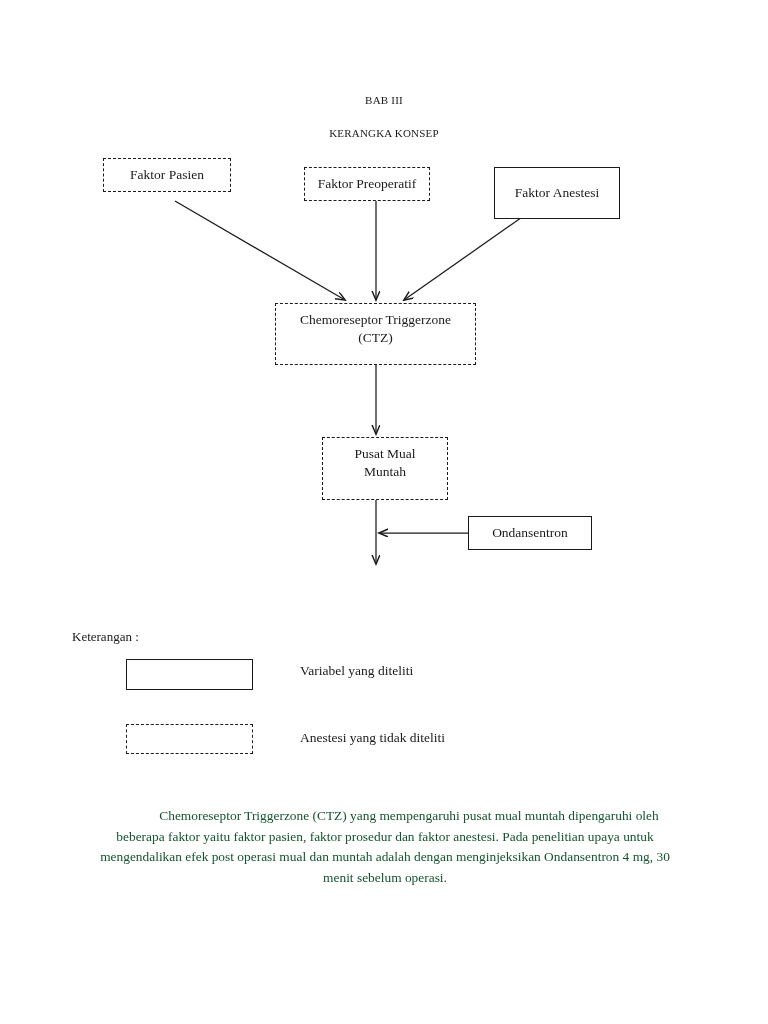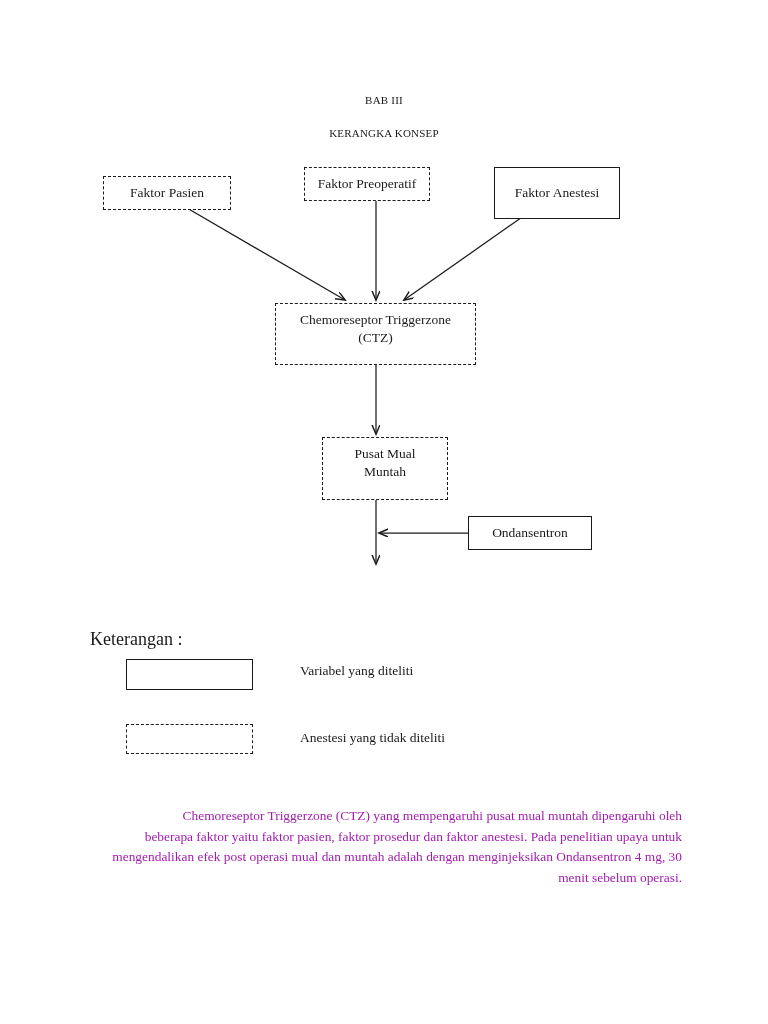--- a/index.html
+++ b/index.html
@@ -48,44 +48,44 @@
     color: #1a1a1a;
   }
   .node.solid  { border: 1.3px solid #1a1a1a; }
   .node.dashed { border: 1.3px dashed #1a1a1a; }
   .node.center-v { align-items: center; }
   .node.top-v    { align-items: flex-start; padding-top: 7px; }
 
   .node-label { display: block; }
 
   
-  #node-faktor-pasien      { left: 103px; top: 176px;  width: 128px; height: 34px; }
+  #node-faktor-pasien      { left: 103px; top: 158px;  width: 128px; height: 34px; }
   #node-faktor-preoperatif { left: 304px; top: 167px;  width: 126px; height: 34px; }
   #node-faktor-anestesi    { left: 494px; top: 167px;  width: 126px; height: 52px; }
   #node-ctz                { left: 275px; top: 303px;  width: 201px; height: 62px; }
   #node-pusat-mual         { left: 322px; top: 437px;  width: 126px; height: 63px; }
   #node-ondansentron       { left: 468px; top: 516px;  width: 124px; height: 34px; }
   #node-ponv               { left: 319px; top: 567px;  width: 123px; height: 33px; }
 
   
   #connectors {
     position: absolute;
     left: 0;
     top: 0;
     width: 768px;
     height: 1024px;
     pointer-events: none;
   }
 
   
   #keterangan-title {
     position: absolute;
-    left: 90px;
+    left: 72px;
     top: 629px;
-    font-size: 18px;
+    font-size: 13px;
     white-space: nowrap;
   }
   .legend-swatch {
     position: absolute;
     box-sizing: border-box;
     left: 126px;
     width: 127px;
     background: #ffffff;
   }
   #legend-swatch-solid  { top: 659px; height: 31px; border: 1.3px solid #1a1a1a; }
@@ -101,23 +101,23 @@
   #legend-label-tidak-diteliti { top: 730px; }
 
   
   #body-paragraph {
     position: absolute;
     left: 88px;
     top: 793px;
     width: 594px;
     font-size: 13.4px;
     line-height: 1.53;
-    text-align: right;
+    text-align: center;
     text-indent: 48px;
-    color: #a21caf;
+    color: #14532d;
   }
 </style>
 </head>
 <body>
 
 <div class="page">
 
   <div class="heading" id="bab-title">BAB III</div>
 
   <div class="heading" id="konsep-title">KERANGKA KONSEP</div>

